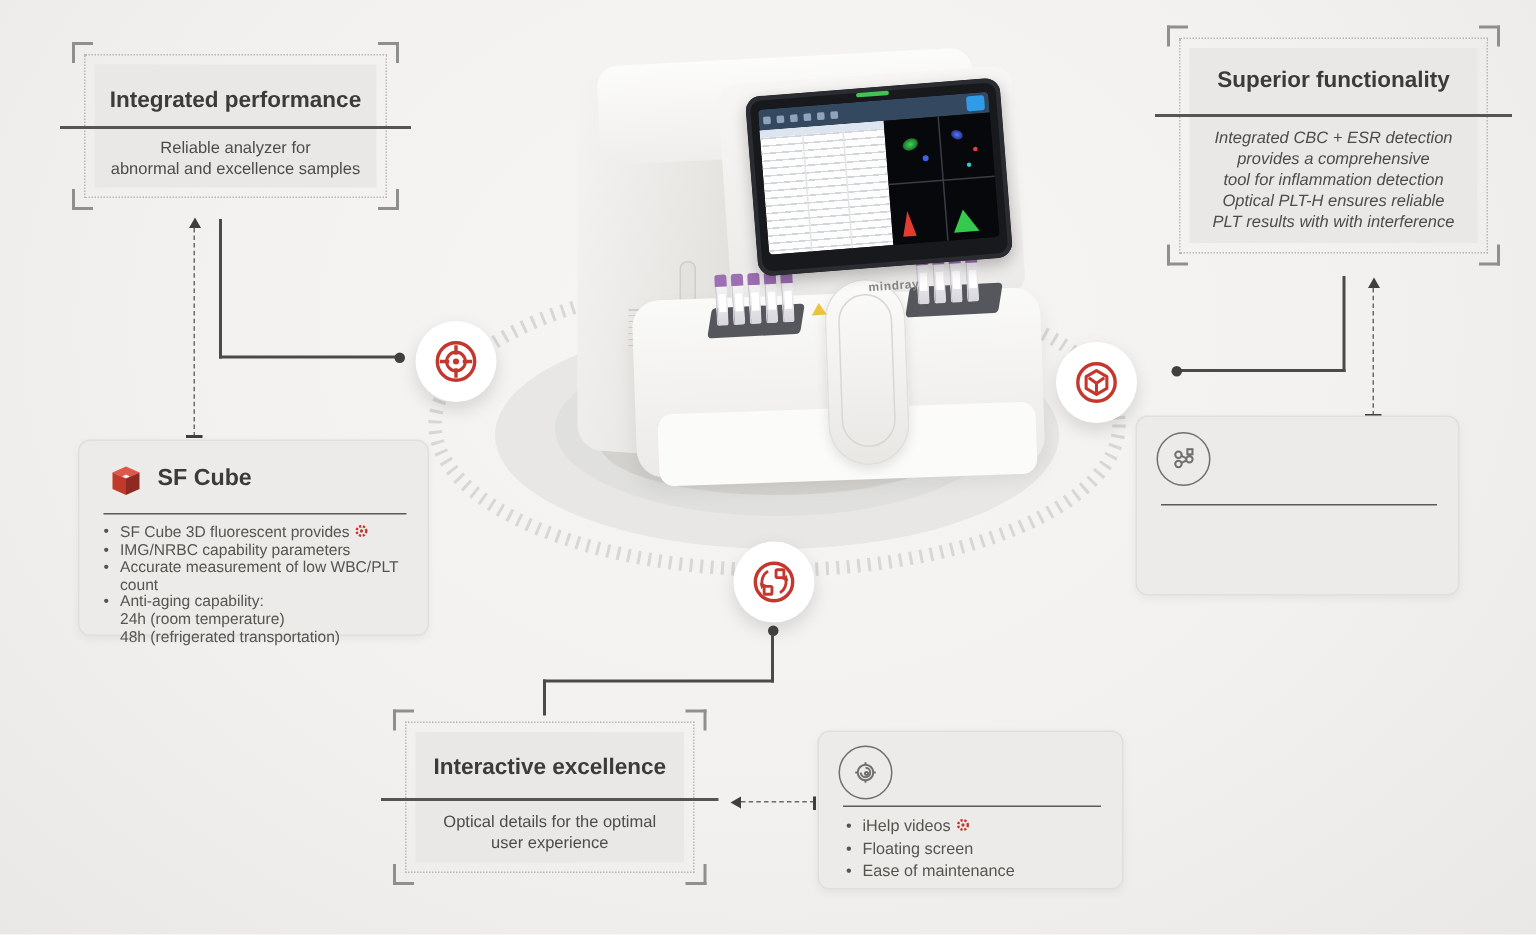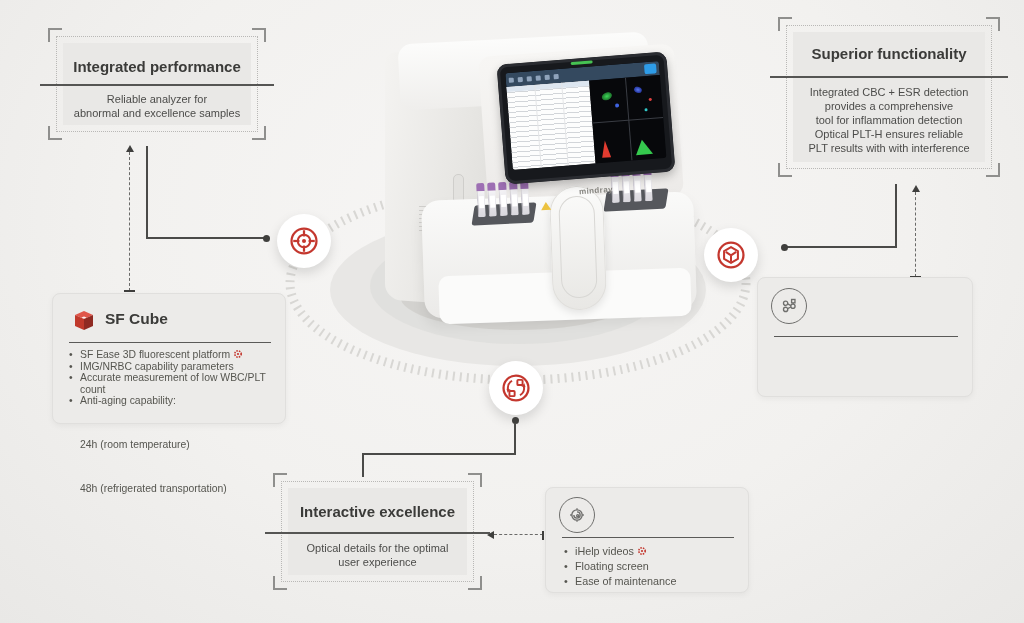--- a/index.html
+++ b/index.html
@@ -88,21 +88,21 @@
   .co-body { position:absolute; left:0; right:0; text-align:center; font-size:11px;
     line-height:14px; color:#4c4c4a; }
 
   
   .card { position:absolute; background:#ecebe9; border:1px solid #e0dfdd; border-radius:8px;
     box-shadow:0 2px 6px rgba(0,0,0,.05); z-index:4; }
   .card-divider { position:absolute; height:0; border-top:1.5px solid #5a5a58; }
   .blist { position:absolute; list-style:none; font-size:10.8px; color:#55554f; }
   .blist li { position:relative; padding-left:11px; }
   .blist li::before { content:"•"; position:absolute; left:0; top:0; color:#55554f; }
-  .blist li.sub { padding-left:11px;margin-top:32px; }
+  .blist li.sub { padding-left:11px; }
   .blist li.sub::before { content:""; }
   .badge { display:inline-block; vertical-align:-1px; margin-left:3px; }
   .ring-icon { position:absolute; width:36px; height:36px; border:1.5px solid #6f6f6d;
     border-radius:50%; display:flex; align-items:center; justify-content:center; background:#ecebe9; }
   .sf-head { position:absolute; display:flex; align-items:center; gap:8px; }
   .sf-title { font-size:15.5px; font-weight:bold; color:#3b3b39; }
 
   
   .hotspot { position:absolute; width:54px; height:54px; border-radius:50%; background:#ffffff;
     box-shadow:0 5px 12px rgba(0,0,0,.13); display:flex; align-items:center; justify-content:center;
@@ -298,30 +298,30 @@
 
 <div class="callout" style="left:778px; top:17px; width:222px; height:160px;">
   <span class="bk tl"></span>
   <span class="bk tr"></span>
   <span class="bk bl"></span>
   <span class="bk br"></span>
   <div class="dotbox"></div>
   <div class="fillbox"></div>
   <div class="co-title" style="top:28px;">Superior functionality</div>
   <div class="co-divider" style="top:59px;"></div>
-  <div class="co-body" style="top:68px;">
+  <div class="co-body" style="top:68px;font-style:italic;">
     <div>Integrated CBC + ESR detection</div>
     <div>provides a comprehensive</div>
     <div>tool for inflammation detection</div>
     <div>Optical PLT-H ensures reliable</div>
     <div>PLT results with with interference</div>
   </div>
 </div>
 
-<div class="callout" style="left:273px; top:473px; width:209px; height:117px;">
+<div class="callout" style="left:262px; top:473px; width:209px; height:117px;">
   <span class="bk tl"></span>
   <span class="bk tr"></span>
   <span class="bk bl"></span>
   <span class="bk br"></span>
   <div class="dotbox"></div>
   <div class="fillbox"></div>
   <div class="co-title" style="top:30px;">Interactive excellence</div>
   <div class="co-divider" style="top:59px;"></div>
   <div class="co-body" style="top:68px;">
     <div>Optical details for the optimal</div>
@@ -334,21 +334,21 @@
     <svg width="26" height="26" viewBox="0 0 26 26">
       <polygon points="4,9 13,5 22,9 13,13" fill="#e0564a"></polygon>
       <polygon points="4,9 13,13 13,24 4,20" fill="#c0392b"></polygon>
       <polygon points="13,13 22,9 22,20 13,24" fill="#8f2a22"></polygon>
       <polygon points="13,10.4 15.6,11.6 13,12.8 10.4,11.6" fill="#ffffff" opacity="0.9"></polygon>
     </svg>
     <span class="sf-title">SF Cube</span>
   </div>
   <div class="card-divider" style="left:16px; right:14px; top:48px;"></div>
   <ul class="blist" style="left:16px; right:8px; top:55px; line-height:11.6px; font-size:10.4px;">
-    <li><span>SF Ease 3D fluorescent platform</span><svg class="badge" width="10" height="10" viewBox="0 0 10 10">
+    <li><span>SF Cube 3D fluorescent provides</span><svg class="badge" width="10" height="10" viewBox="0 0 10 10">
           <circle cx="5" cy="5" r="3.2" fill="none" stroke="#c4372e" stroke-width="1.6" stroke-dasharray="1.5 1.1"></circle>
           <circle cx="5" cy="5" r="1.1" fill="#c4372e"></circle>
         </svg></li>
     <li><span>IMG/NRBC capability parameters</span></li>
     <li><span>Accurate measurement of low WBC/PLT count</span></li>
     <li><span>Anti-aging capability:</span></li>
     <li class="sub"><span>24h (room temperature)</span></li>
     <li class="sub"><span>48h (refrigerated transportation)</span></li>
   </ul>
 </div>

